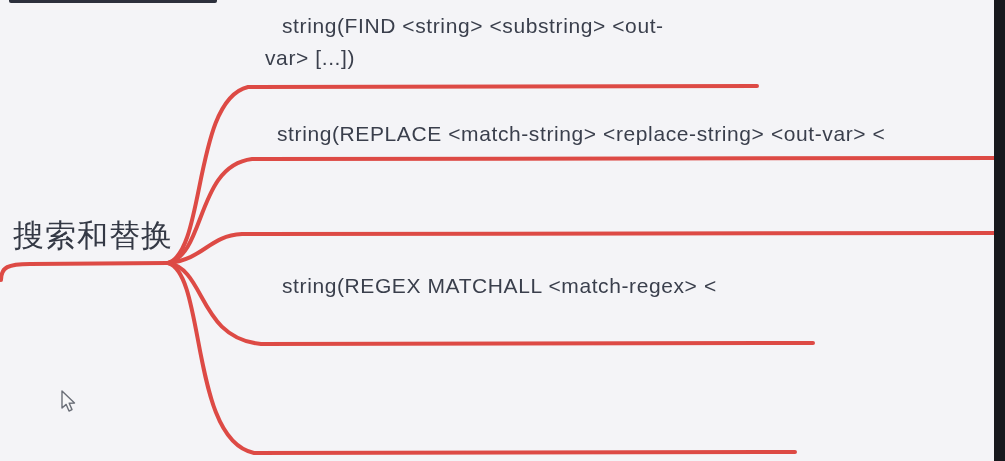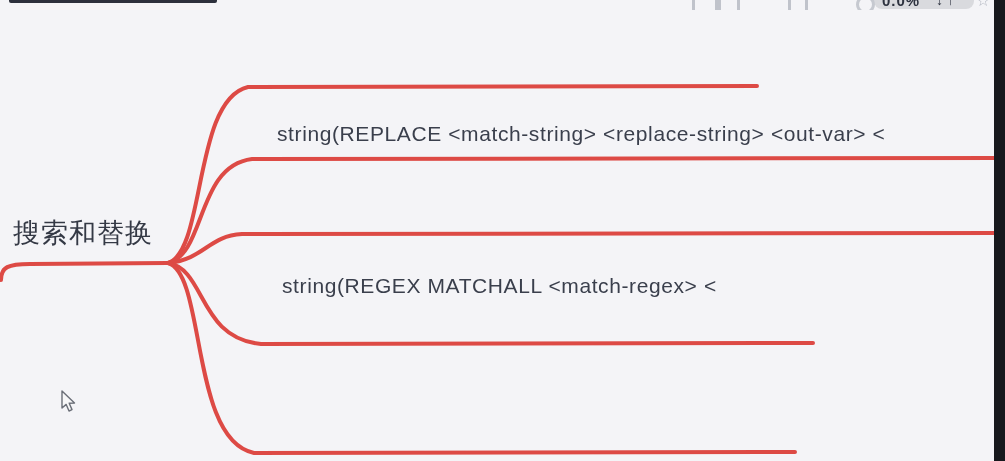--- a/index.html
+++ b/index.html
@@ -41,65 +41,57 @@
   .tb-updown{position:absolute;left:258px;top:1px;font-size:14px;font-weight:bold;color:#2e3340;letter-spacing:4px;}
   
   .node{
     position:absolute;
     font-size:21px;line-height:32px;letter-spacing:0.6px;
     white-space:nowrap;
   }
   .node .l1{padding-left:17px;}
   .root-node{
     position:absolute;left:13px;top:215px;
-    font-size:27px;letter-spacing:1px;color:#343945;
+    font-size:31px;letter-spacing:1px;color:#343945;
   }
   .branches{position:absolute;left:0;top:0;}
   
   .edge-strip{
     position:absolute;right:0;top:0;width:11px;height:461px;
     background:#17181d;z-index:9;
   }
   .cursor{position:absolute;left:60px;top:390px;z-index:8;}
 </style>
 </head>
 <body>
 
 <div class="stage">
 
   <div class="clip-top-line"></div>
 
-  <div class="toolbar">
-    <div class="tb-inner">
-      <div class="tb-icon tb-glyph-a"></div>
-      <div class="tb-icon tb-glyph-b"></div>
-      <div class="tb-icon tb-square"></div>
-      <div class="tb-pill"></div>
-      <div class="tb-icon tb-circle"></div>
-      <div class="tb-stats">0.0%</div>
-      <div class="tb-updown">↓↑</div>
-      <div class="tb-star">☆</div>
-    </div>
-  </div>
 
   <svg class="branches" width="1005" height="461" viewBox="0 0 1005 461">
     <g fill="none" stroke-width="4" stroke-linecap="round" stroke-linejoin="round">
       <path d="M 1 280 C 1 267, 8 264, 30 264 L 168 263" stroke="#dd4a45"></path>
       <path d="M 168 263 C 206 251, 193 100, 248 87 L 757 86" stroke="#dd4a45"></path>
       <path d="M 168 263 C 206 254, 196 166, 252 159 L 1005 158" stroke="#dd4a45"></path>
       <path d="M 168 263 C 205 259, 208 236, 242 234 L 1005 233" stroke="#dd4a45"></path>
       <path d="M 168 263 C 206 269, 198 338, 261 344 L 813 343" stroke="#dd4a45"></path>
       <path d="M 168 263 C 206 274, 190 440, 254 453 L 795 452" stroke="#dd4a45"></path>
     </g>
   </svg>
 
   <div class="root-node">
     <span>搜索和替换</span>
   </div>
 
+  <div class="node" style="left:265px;top:10px;">
+    <div class="l1">string(FIND &lt;string&gt; &lt;substring&gt; &lt;out-</div>
+    <div class="l2">var&gt; [...])</div>
+  </div>
 
   <div class="node" style="left:277px;top:118px;">
     <div>string(REPLACE &lt;match-string&gt; &lt;replace-string&gt; &lt;out-var&gt; &lt;</div>
   </div>
 
 
   <div class="node" style="left:265px;top:270px;">
     <div class="l1">string(REGEX MATCHALL &lt;match-regex&gt; &lt;</div>
   </div>
 

